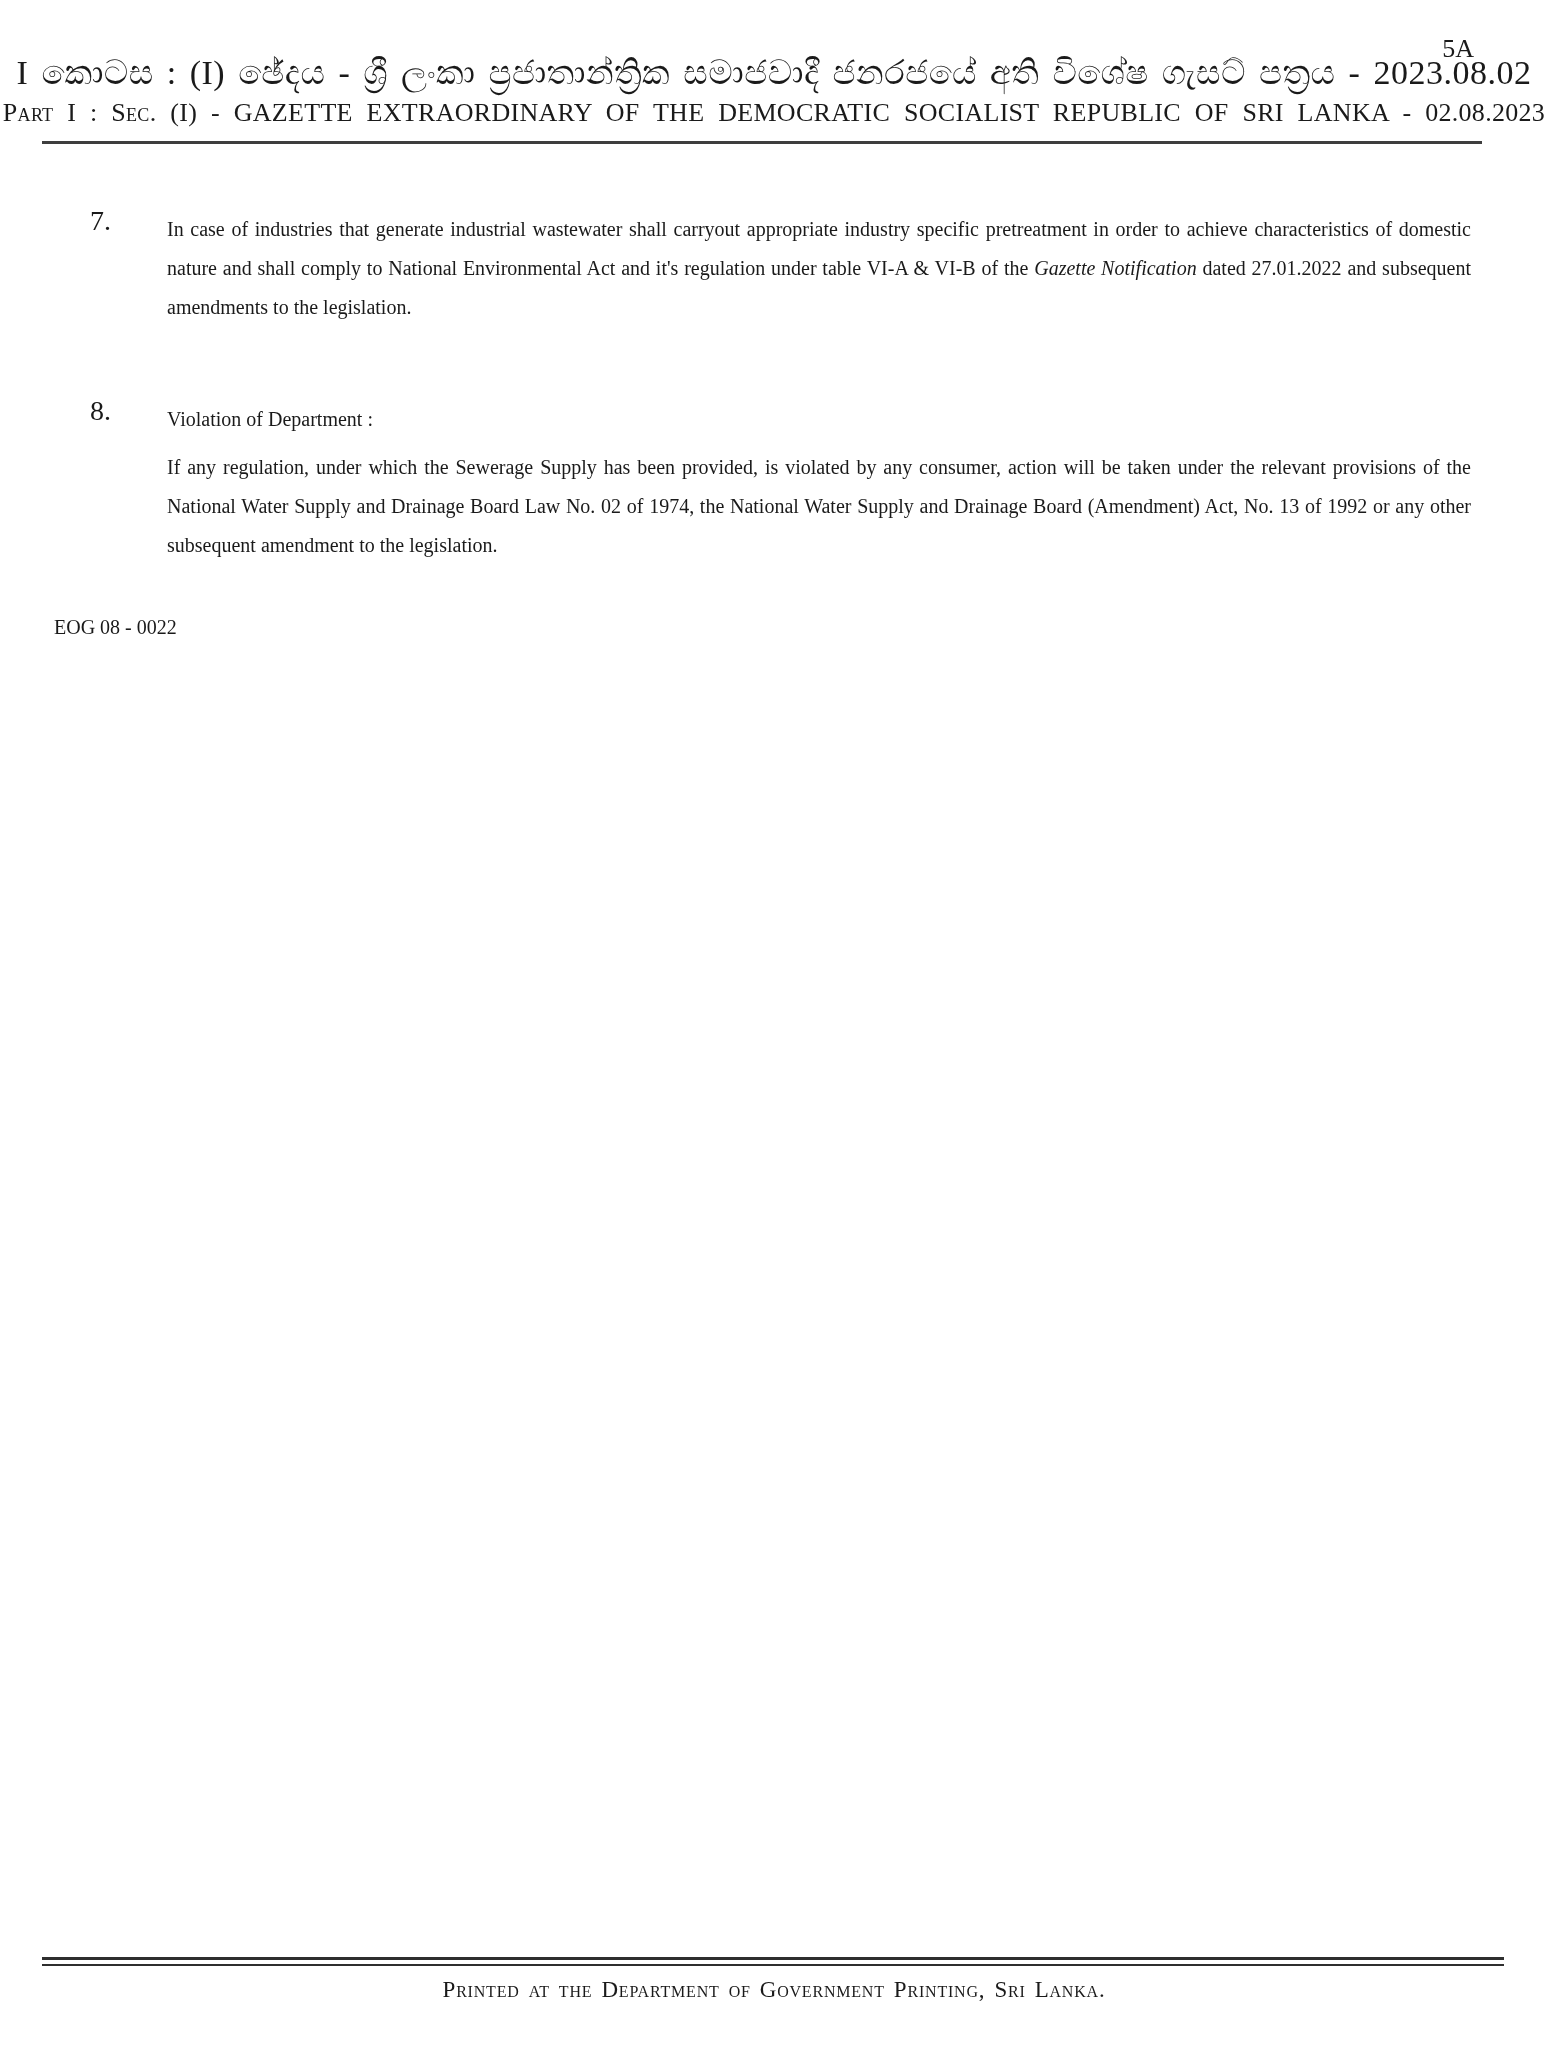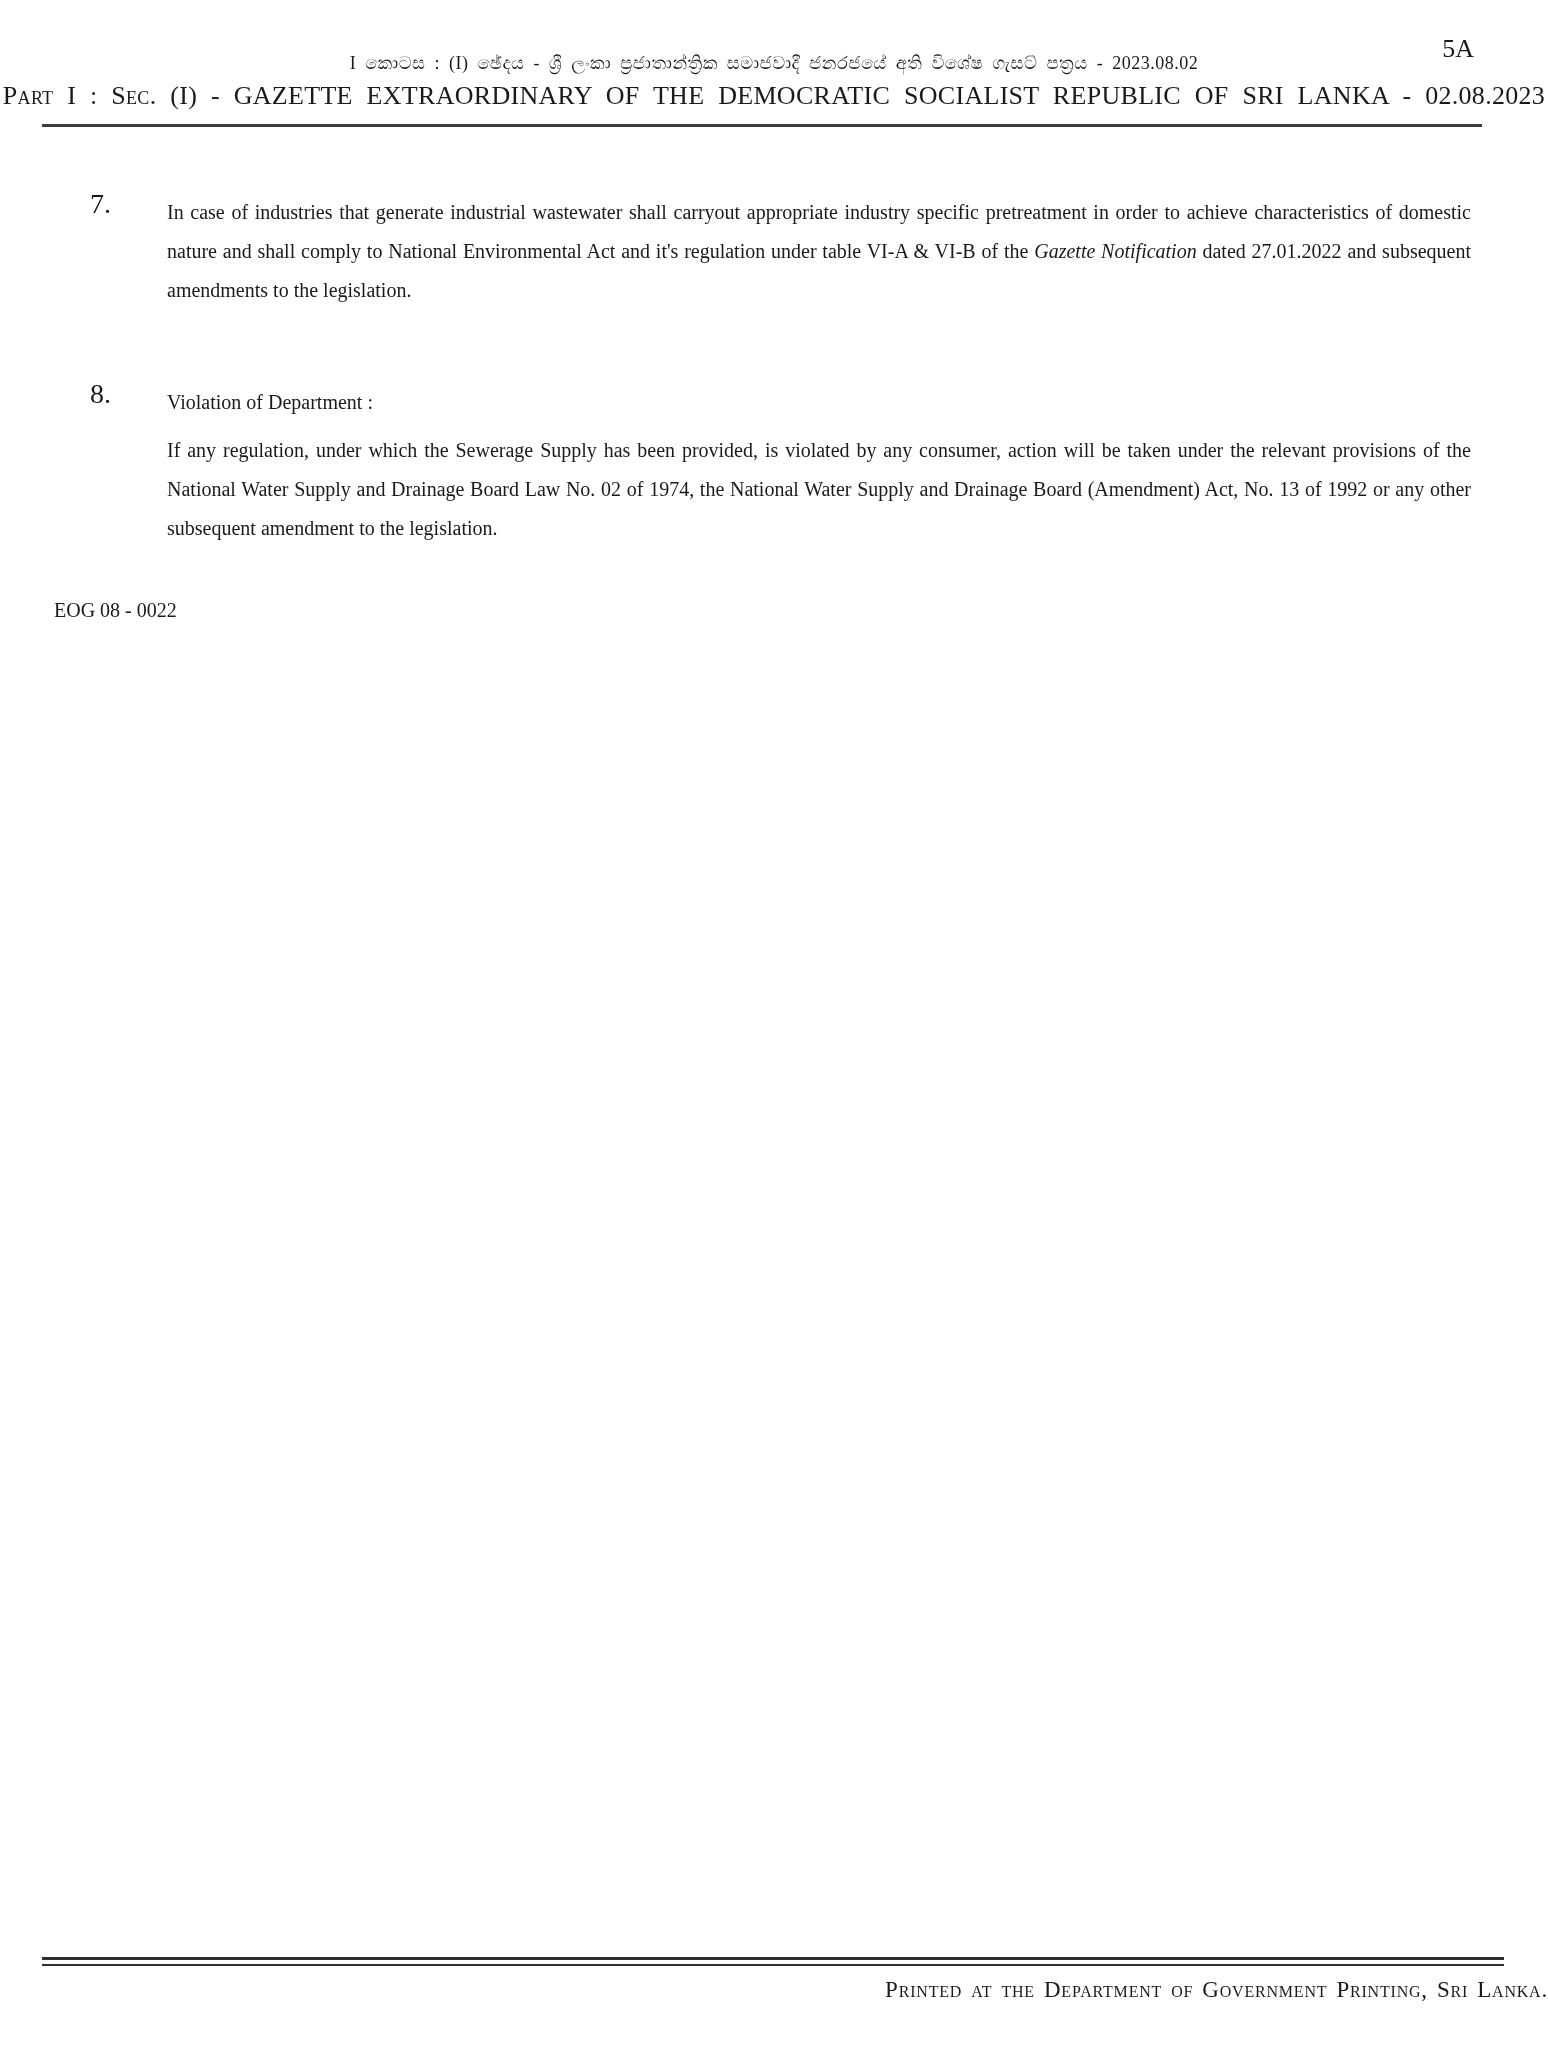--- a/index.html
+++ b/index.html
@@ -17,21 +17,21 @@
   
   .page-number {
     position: absolute;
     top: 36px;
     right: 74px;
     font-size: 26px;
     line-height: 1;
   }
   header { padding-top: 54px; text-align: center; }
   .title-si {
-    font-size: 18px;
+    font-size: 34px;
     line-height: 1.1;
     letter-spacing: 0.5px;
     word-spacing: 4px;
     white-space: nowrap;
   }
   .title-en {
     font-size: 26px;
     margin-top: 7px;
     font-variant: small-caps;
     word-spacing: 7px;
@@ -72,21 +72,21 @@
   
   footer { position: absolute; left: 0; right: 0; top: 1957px; }
   .footer-rule {
     margin: 0 44px 0 42px;
     height: 4px;
     border-top: 3px solid #2f2f2f;
     border-bottom: 2px solid #2f2f2f;
   }
   .imprint {
     margin-top: 11px;
-    text-align: right;
+    text-align: center;
     font-variant: small-caps;
     font-size: 23px;
     letter-spacing: 0.8px;
     word-spacing: 2.5px;
   }
 </style>
 </head>
 <body>
 
 <div class="page">

